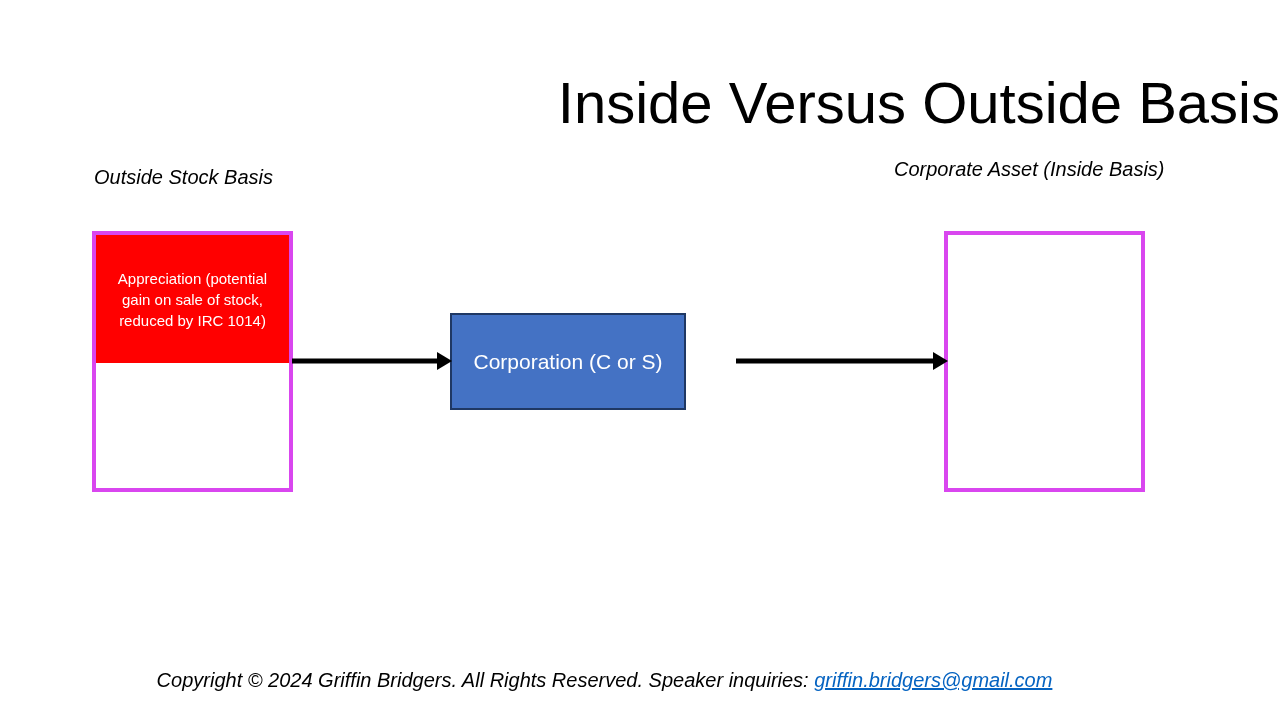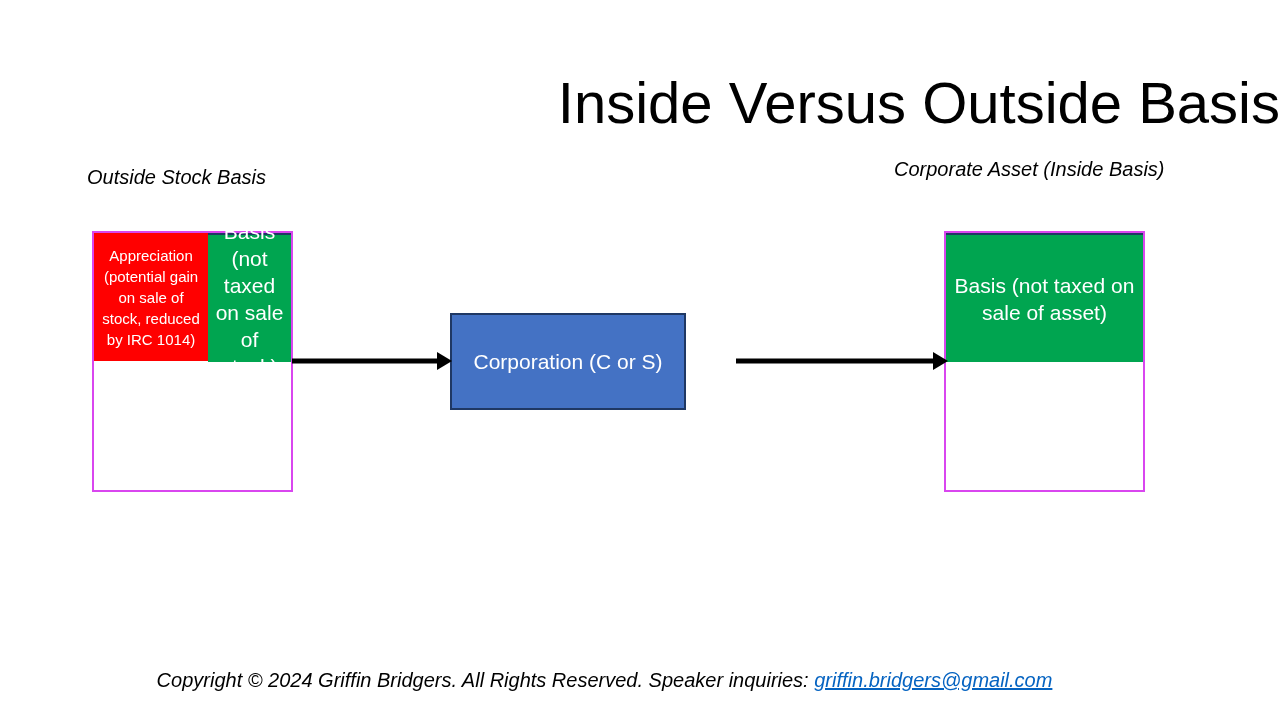--- a/index.html
+++ b/index.html
@@ -33,30 +33,30 @@
 
   
   .column-caption {
     position: absolute;
     font-style: italic;
     font-size: 20px;
     font-weight: 400;
     color: #000000;
     white-space: nowrap;
   }
-  #caption-left  { left: 87px;  top: 166px; }
+  #caption-left  { left: 94px;  top: 166px; }
   #caption-right { left: 894px; top: 158px; }
 
   
   .basis-column {
     position: absolute;
     width: 201px;
     top: 231px;
     height: 261px;
-    border: 2px solid #d946ef;
+    border: 4px solid #d946ef;
     box-sizing: border-box;
     display: flex;
     flex-direction: row;
   }
   #column-outside { left: 92px; }
   #column-inside  { left: 944px; }
 
   .segment {
     display: flex;
     align-items: center;
@@ -132,25 +132,23 @@
 <body>
 
 <div id="slide-title">Inside Versus Outside Basis</div>
 
 <div class="column-caption" id="caption-left">Outside Stock Basis</div>
 
 <div class="column-caption" id="caption-right">Corporate Asset (Inside Basis)</div>
 
 <div class="basis-column" id="column-outside">
   <div class="segment segment-appreciation">Appreciation (potential gain on sale of stock, reduced by IRC 1014)</div>
-  <div class="segment segment-basis">Basis (not taxed on sale of stock)</div>
 </div>
 
 <div class="basis-column" id="column-inside">
-  <div class="segment segment-basis">Basis (not taxed on sale of asset)</div>
 </div>
 
 <div id="entity-box">Corporation (C or S)</div>
 
 <div class="flow-arrow" id="arrow-left">
   <svg width="160" height="20" viewBox="0 0 160 20">
     <line x1="0" y1="10" x2="145" y2="10" stroke="#000000" stroke-width="5"></line>
     <polygon points="145,1 160,10 145,19" fill="#000000"></polygon>
   </svg>
 </div>

